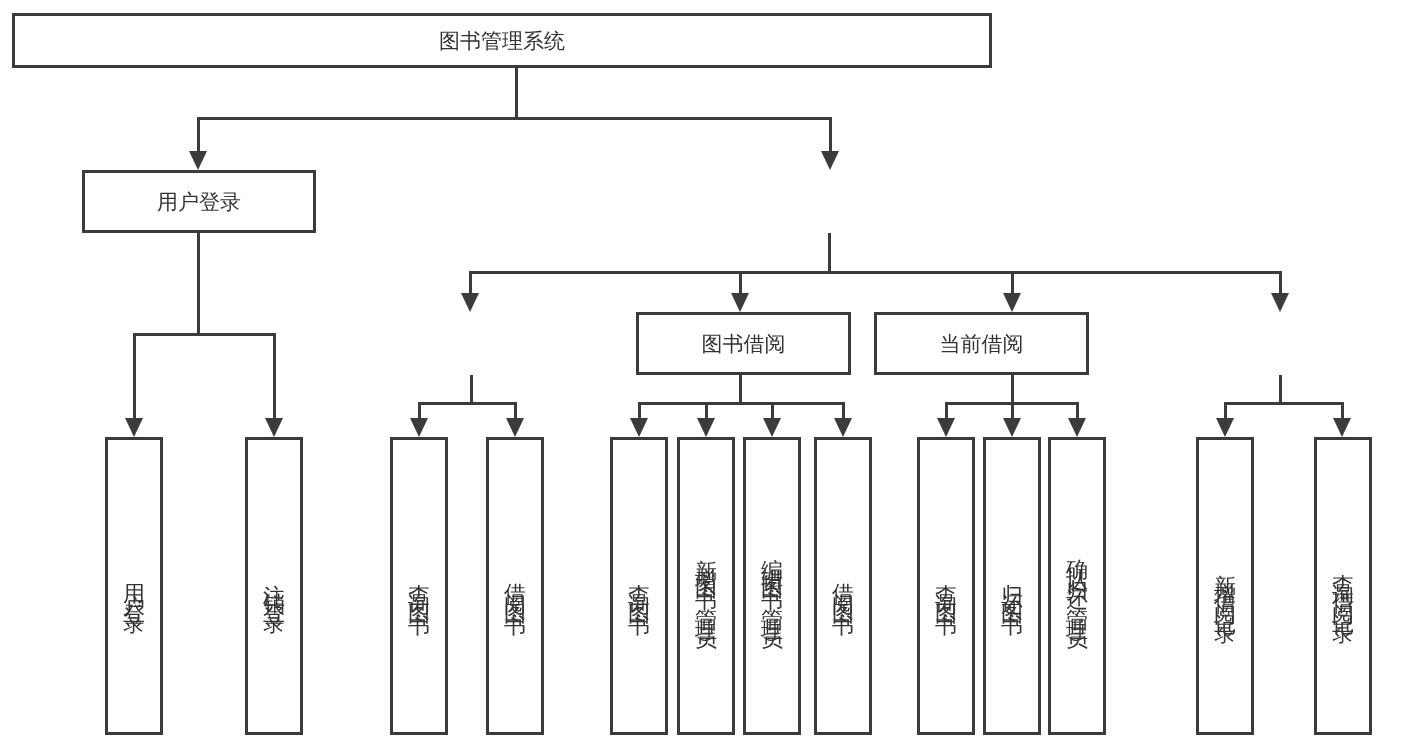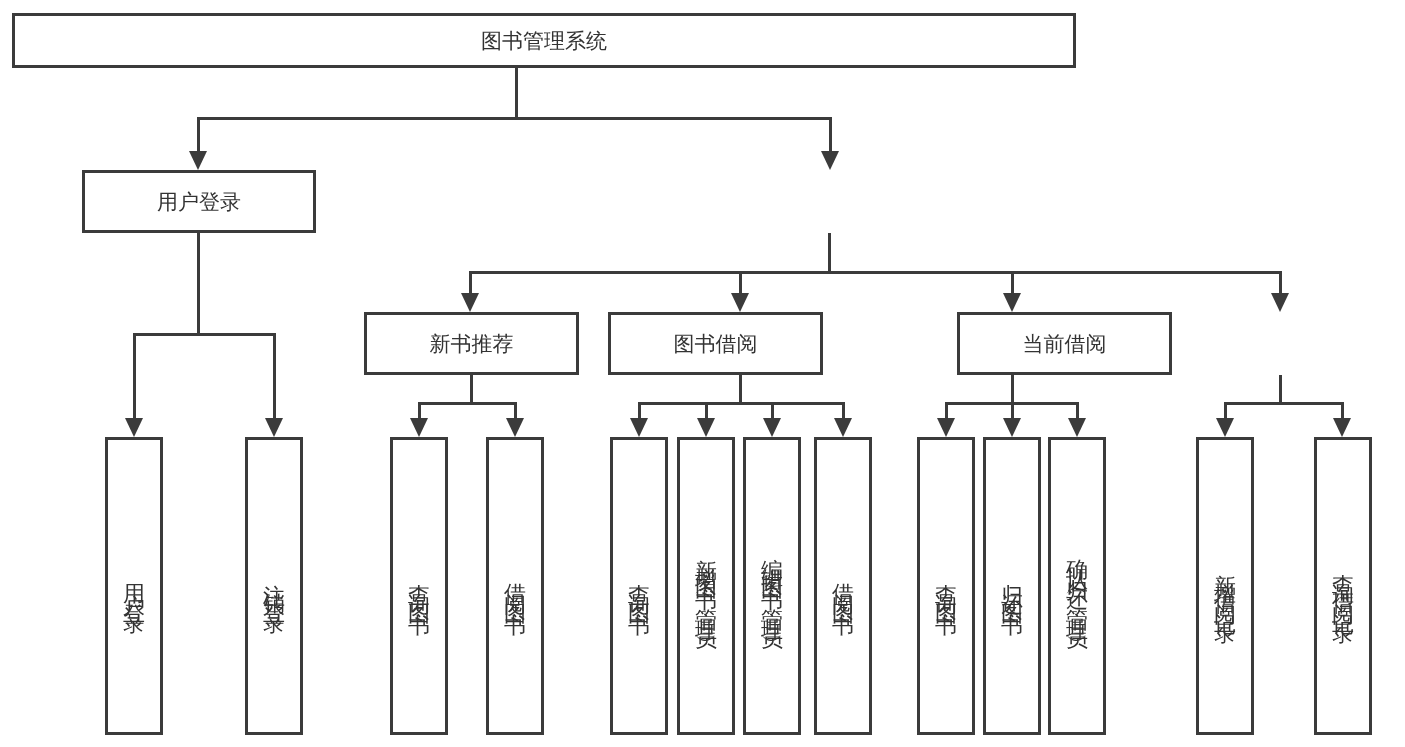--- a/index.html
+++ b/index.html
@@ -28,21 +28,21 @@
   .watermark {
     position:absolute; left:1183px; top:714px;
     font-size:19px; color:#b3b3b3; white-space:nowrap;
   }
 </style>
 </head>
 <body>
 
 <div class="canvas">
 
-  <div class="box" style="left:12px;top:13px;width:1064px;height:55px">
+  <div class="box" style="left:12px;top:13px;width:980px;height:55px">
     <span class="lbl">图书管理系统</span>
   </div>
 
   <div class="vline" style="left:515px;top:68px;height:50px"></div>
   <div class="hline" style="left:197px;top:117px;width:635px"></div>
   <div class="vline" style="left:197px;top:117px;height:38px"></div>
   <div class="arrowhead" style="left:189px;top:151px"></div>
   <div class="vline" style="left:829px;top:117px;height:38px"></div>
   <div class="arrowhead" style="left:821px;top:151px"></div>
 
@@ -61,27 +61,24 @@
   <div class="hline" style="left:469px;top:271px;width:813px"></div>
   <div class="vline" style="left:469px;top:271px;height:24px"></div>
   <div class="arrowhead" style="left:461px;top:293px"></div>
   <div class="vline" style="left:739px;top:271px;height:24px"></div>
   <div class="arrowhead" style="left:731px;top:293px"></div>
   <div class="vline" style="left:1011px;top:271px;height:24px"></div>
   <div class="arrowhead" style="left:1003px;top:293px"></div>
   <div class="vline" style="left:1279px;top:271px;height:24px"></div>
   <div class="arrowhead" style="left:1271px;top:293px"></div>
 
-  <div class="box" style="left:364px;top:312px;width:215px;height:63px">
-    <span class="lbl">新书推荐</span>
-  </div>
-  <div class="box" style="left:608px;top:312px;width:215px;height:63px">
+  <div class="box" style="left:636px;top:312px;width:215px;height:63px">
     <span class="lbl">图书借阅</span>
   </div>
-  <div class="box" style="left:957px;top:312px;width:215px;height:63px">
+  <div class="box" style="left:874px;top:312px;width:215px;height:63px">
     <span class="lbl">当前借阅</span>
   </div>
 
   <div class="vline" style="left:470px;top:375px;height:30px"></div>
   <div class="hline" style="left:418px;top:402px;width:99px"></div>
   <div class="vline" style="left:418px;top:402px;height:18px"></div>
   <div class="arrowhead" style="left:410px;top:418px"></div>
   <div class="vline" style="left:514px;top:402px;height:18px"></div>
   <div class="arrowhead" style="left:506px;top:418px"></div>
 

